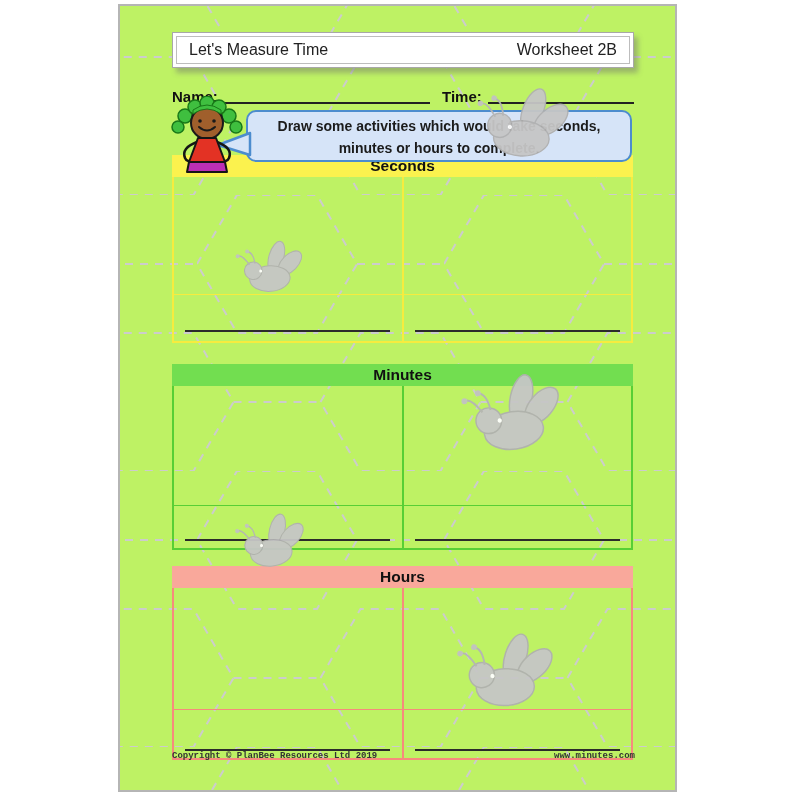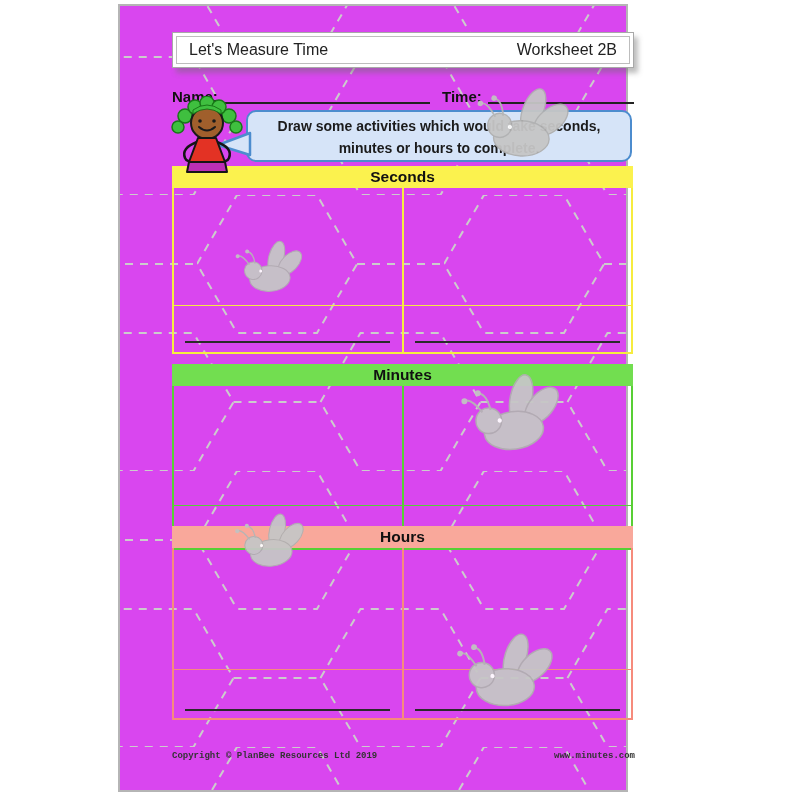--- a/index.html
+++ b/index.html
@@ -1,21 +1,21 @@
 <!DOCTYPE html>
 <html><head>
 <meta charset="utf-8">
 <style>
   html,body{margin:0;padding:0;background:#ffffff;}
   body{width:798px;height:798px;position:relative;overflow:hidden;
        font-family:"Liberation Sans", sans-serif;}
 
   
-  .page{position:absolute;left:118px;top:4px;width:510px;height:788px;
-        background:#d946ef;border:2px solid #b5b5b5;box-sizing:border-box;padding-left:9px;}
+  .page{position:absolute;left:118px;top:4px;width:559px;height:788px;
+        background:#bef264;border:2px solid #b5b5b5;box-sizing:border-box;padding-left:9px;}
   .hexbg{position:absolute;left:0;top:0;width:100%;height:100%;z-index:0;}
 
   
   .titlebox{position:absolute;left:52px;top:26px;width:462px;height:36px;
             background:#fff;border:1px solid #a8a8a8;padding:3px;box-sizing:border-box;
             box-shadow:4px 5px 5px rgba(110,110,110,.45);z-index:2;}
   .titlebox-inner{width:100%;height:100%;border:1px solid #bdbdbd;box-sizing:border-box;
             display:flex;align-items:center;justify-content:space-between;
             padding:0 12px;font-size:16px;color:#222;}
 
@@ -40,27 +40,27 @@
   .section{position:absolute;left:52px;width:461px;z-index:1;}
   .sec-header{height:22px;display:flex;align-items:center;justify-content:center;
               font-weight:bold;font-size:15.5px;color:#111;background:var(--hdr);}
   .sec-body{display:flex;border:2px solid var(--c);border-top:none;box-sizing:border-box;}
   .cell{flex:1;position:relative;}
   .cell.first{border-right:2px solid var(--c);}
   .draw{border-bottom:1.5px solid var(--c);}
   .answer{position:relative;}
   .write-line{position:absolute;left:5%;right:5%;bottom:7px;border-top:2.5px solid #2b2b2b;}
 
-  #section-seconds{top:160px;--hdr:#fbf24e;--c:#f6ec3f;}
+  #section-seconds{top:149px;--hdr:#fbf24e;--c:#f6ec3f;}
   #section-seconds .sec-body{height:166px;} #section-seconds .draw{height:117px;}
   #section-seconds .answer{height:44px;}
   #section-minutes{top:358px;--hdr:#72de50;--c:#58cf35;}
   #section-minutes .sec-body{height:164px;} #section-minutes .draw{height:119px;}
   #section-minutes .answer{height:42px;}
-  #section-hours{top:520px;--hdr:#f9a89b;--c:#f68b7c;}
+  #section-hours{top:560px;--hdr:#f9a89b;--c:#f68b7c;}
   #section-hours .sec-body{height:172px;} #section-hours .draw{height:121px;}
   #section-hours .answer{height:48px;}
 
   
   .footer{position:absolute;left:52px;top:745px;width:463px;display:flex;
           justify-content:space-between;font-size:9px;font-weight:bold;color:#333;z-index:2;font-family:Liberation Mono, monospace;}
 
   
   .bee{position:absolute;z-index:5;opacity:.95;}
   #bee-top{left:352px;top:74px;width:102px;height:88px;transform:rotate(14deg);}

